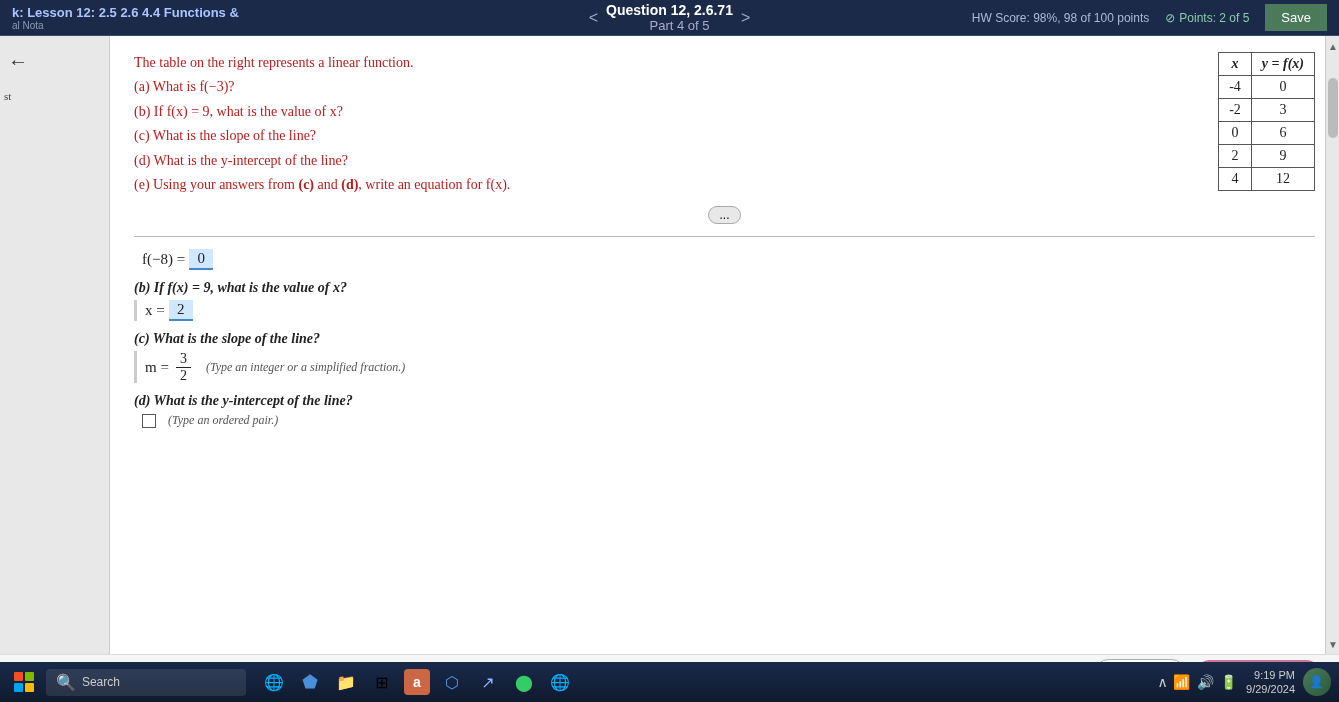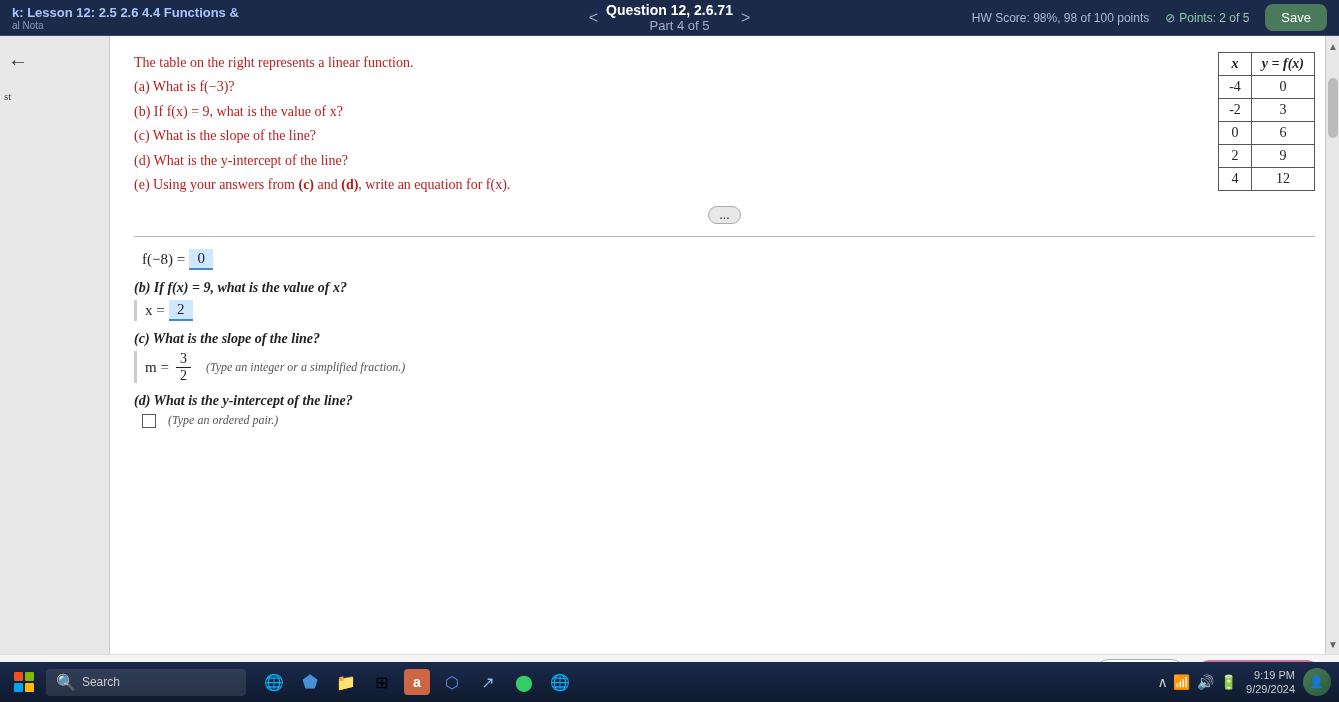--- a/index.html
+++ b/index.html
@@ -78,21 +78,21 @@
       color: #88ccaa;
       display: flex;
       align-items: center;
       gap: 4px;
     }
     .save-btn {
       background: #4a7a5a;
       color: white;
       border: none;
       padding: 6px 16px;
-      border-radius: 8px;
+      border-radius: 0;
       cursor: pointer;
       font-size: 13px;
       font-family: Arial, sans-serif;
     }
 
     
     .main-layout {
       display: flex;
       height: calc(702px - 48px - 36px);
       background: #f0f0f0;

